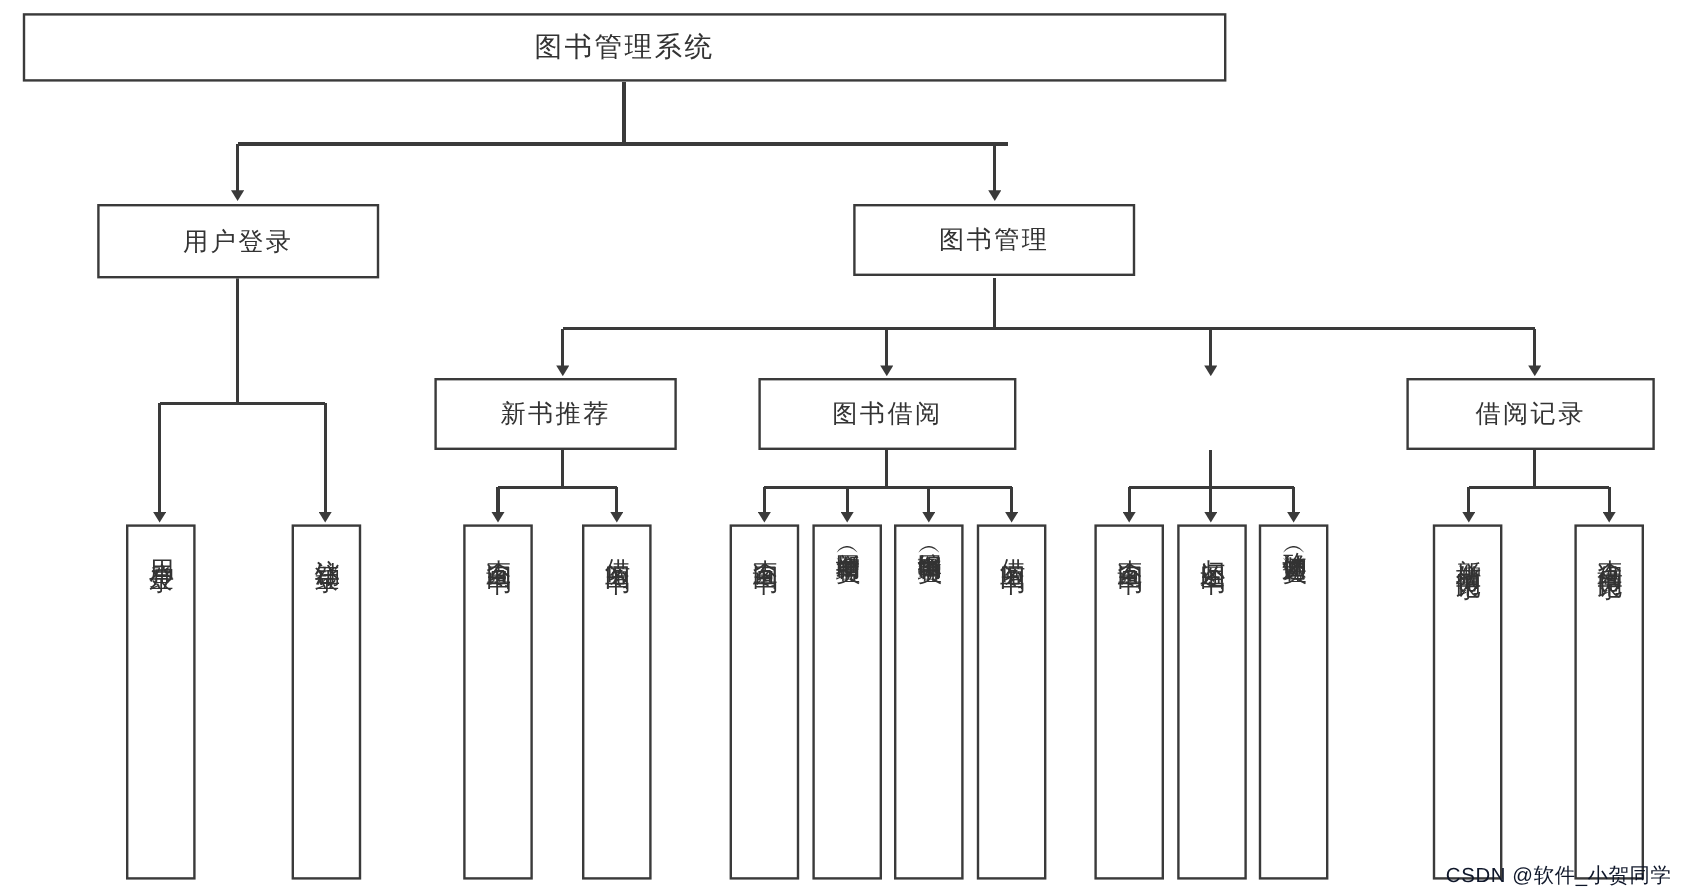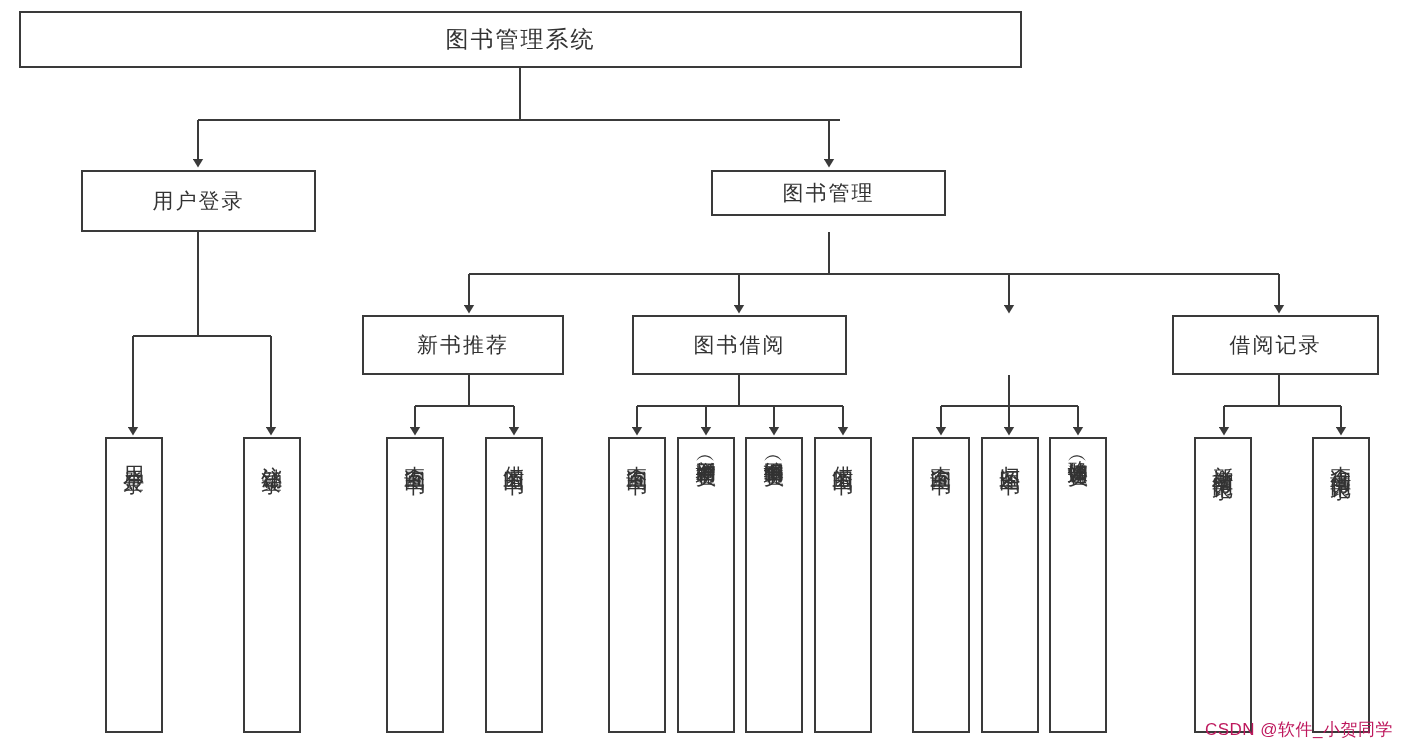--- a/index.html
+++ b/index.html
@@ -77,21 +77,21 @@
   .node.leaf.tall .label {
     font-size: 20px;
     letter-spacing: 1px;
   }
   
   #watermark {
     position: absolute;
     right: 12px;
     bottom: 6px;
     font-size: 17px;
-    color: #be185d;
+    color: #0f172a;
     letter-spacing: 0.5px;
     z-index: 3;
     white-space: nowrap;
   }
 </style>
 </head>
 <body>
 
 <div id="canvas">
 
@@ -146,21 +146,21 @@
   </svg>
 
   <div class="node root" style="left:19px; top:11px; width:1003px; height:57px;">
     <span class="label">图书管理系统</span>
   </div>
 
   <div class="node branch" style="left:81px; top:170px; width:235px; height:62px;">
     <span class="label">用户登录</span>
   </div>
 
-  <div class="node branch" style="left:711px; top:170px; width:235px; height:46px;font-family:Liberation Serif, serif;">
+  <div class="node branch" style="left:711px; top:170px; width:235px; height:60px;font-family:Liberation Serif, serif;">
     <span class="label">图书管理</span>
   </div>
 
   <div class="node branch" style="left:362px; top:315px; width:202px; height:60px;">
     <span class="label">新书推荐</span>
   </div>
 
   <div class="node branch" style="left:632px; top:315px; width:215px; height:60px;">
     <span class="label">图书借阅</span>
   </div>

